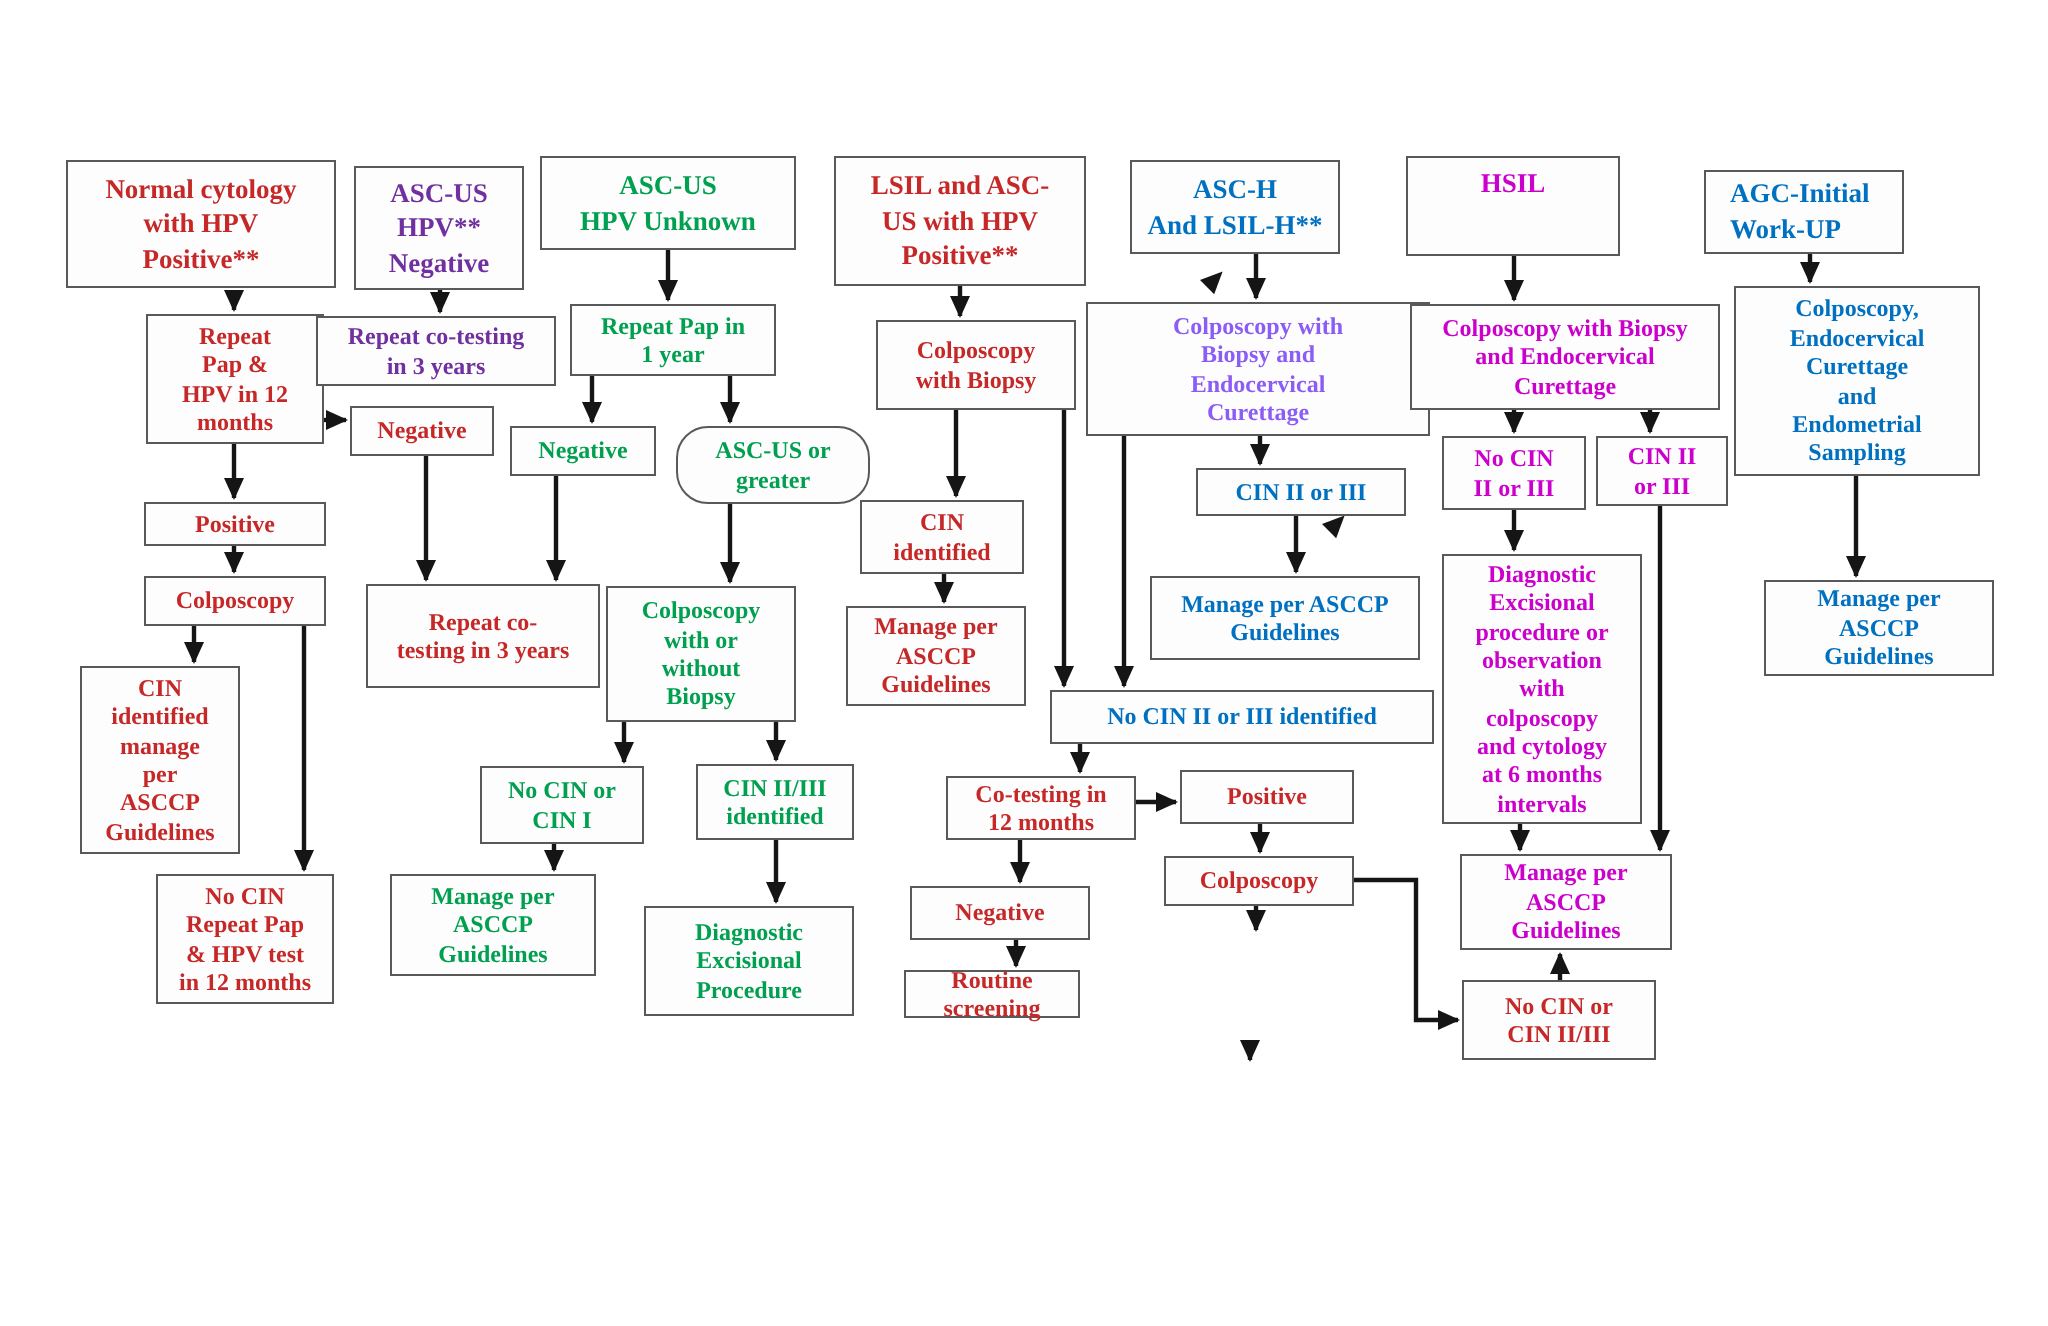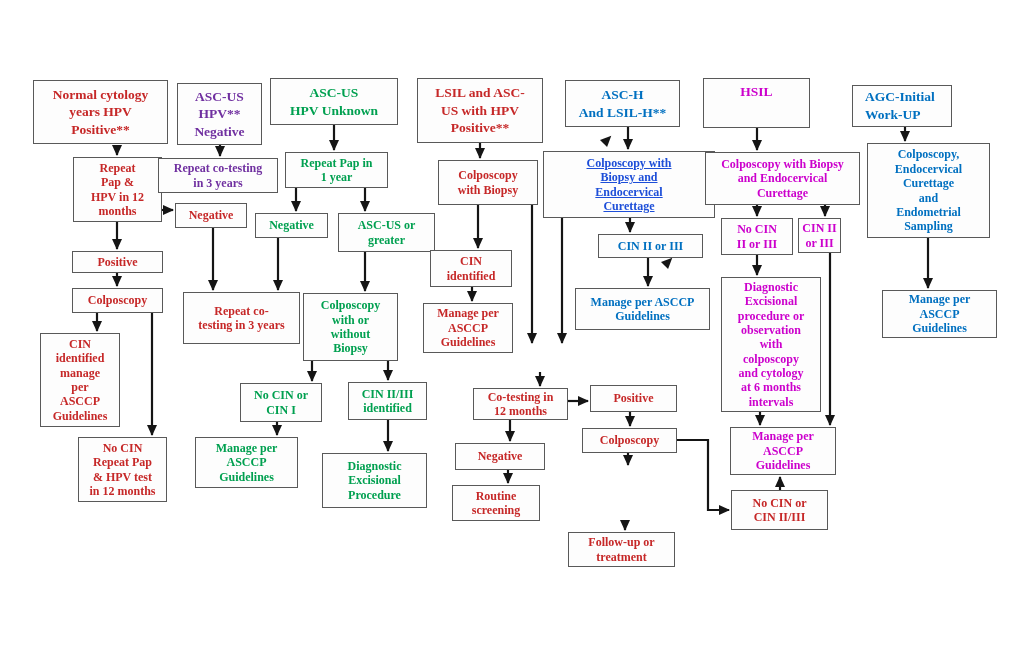--- a/index.html
+++ b/index.html
@@ -91,21 +91,21 @@
       <polyline points="825,205 825,216" marker-end="url(#ah)"></polyline>
       <polyline points="757,255 757,275" marker-end="url(#ah)"></polyline>
       <polyline points="830,253 830,425" marker-end="url(#ah)"></polyline>
       <polyline points="760,412 760,425" marker-end="url(#ah)"></polyline>
       <polyline points="905,127 905,141" marker-end="url(#ah)"></polyline>
       <polyline points="928,238 928,288" marker-end="url(#ah)"></polyline>
       <path class="stray" d="M0,0 L11,5 L0,10 z" transform="translate(600,140) rotate(-45)"></path>
       <path class="stray" d="M0,0 L11,5 L0,10 z" transform="translate(661,262) rotate(-45)"></path>
     </svg>
 <div class="node header" style="left: 33px; top: 80px; width: 135px; height: 64px; color: rgb(198, 40, 40);">Normal cytology
-years HPV
+with HPV
 Positive**</div>
     <div class="node" style="left: 73px; top: 157px; width: 89px; height: 65px; color: rgb(198, 40, 40);">Repeat
 Pap &amp;
 HPV in 12
 months</div>
     <div class="node" style="left: 72px; top: 251px; width: 91px; height: 22px; color: rgb(198, 40, 40);">Positive</div>
     <div class="node" style="left: 72px; top: 288px; width: 91px; height: 25px; color: rgb(198, 40, 40);">Colposcopy</div>
     <div class="node" style="left: 40px; top: 333px; width: 80px; height: 94px; color: rgb(198, 40, 40);">CIN
 identified
 manage
@@ -122,21 +122,21 @@
     <div class="node" style="left: 158px; top: 158px; width: 120px; height: 35px; color: rgb(112, 48, 160);">Repeat co-testing
 in 3 years</div>
     <div class="node" style="left: 175px; top: 203px; width: 72px; height: 25px; color: rgb(198, 40, 40);">Negative</div>
     <div class="node" style="left: 183px; top: 292px; width: 117px; height: 52px; color: rgb(198, 40, 40);">Repeat co-
 testing in 3 years</div>
     <div class="node header" style="left: 270px; top: 78px; width: 128px; height: 47px; color: rgb(0, 160, 80);">ASC-US
 HPV Unknown</div>
     <div class="node" style="left: 285px; top: 152px; width: 103px; height: 36px; color: rgb(0, 160, 80);">Repeat Pap in
 1 year</div>
     <div class="node" style="left: 255px; top: 213px; width: 73px; height: 25px; color: rgb(0, 160, 80);">Negative</div>
-    <div class="node" style="left: 338px; top: 213px; width: 97px; height: 39px; color: rgb(0, 160, 80);">ASC-US or
+    <div class="node" style="left: 338px; top: 213px; width: 97px; height: 39px; color: rgb(0, 160, 80); border-radius: 16px;">ASC-US or
 greater</div>
     <div class="node" style="left: 303px; top: 293px; width: 95px; height: 68px; color: rgb(0, 160, 80);">Colposcopy
 with or
 without
 Biopsy</div>
     <div class="node" style="left: 240px; top: 383px; width: 82px; height: 39px; color: rgb(0, 160, 80);">No CIN  or
 CIN I</div>
     <div class="node" style="left: 348px; top: 382px; width: 79px; height: 38px; color: rgb(0, 160, 80);">CIN II/III
 identified</div>
     <div class="node" style="left: 195px; top: 437px; width: 103px; height: 51px; color: rgb(0, 160, 80);">Manage per
@@ -148,45 +148,44 @@
     <div class="node header" style="left: 417px; top: 78px; width: 126px; height: 65px; color: rgb(198, 40, 40);">LSIL and ASC-
 US with HPV
 Positive**</div>
     <div class="node" style="left: 438px; top: 160px; width: 100px; height: 45px; color: rgb(198, 40, 40);">Colposcopy
 with Biopsy</div>
     <div class="node" style="left: 430px; top: 250px; width: 82px; height: 37px; color: rgb(198, 40, 40);">CIN
 identified</div>
     <div class="node" style="left: 423px; top: 303px; width: 90px; height: 50px; color: rgb(198, 40, 40);">Manage per
 ASCCP
 Guidelines</div>
-    <div class="node header" style="left: 565px; top: 80px; width: 115px; height: 47px; color: rgb(0, 112, 192);">ASC-H
+    <div class="node header" style="left: 565px; top: 80px; width: 105px; height: 47px; color: rgb(0, 112, 192);">ASC-H
 And LSIL-H**</div>
-    <div class="node" style="left: 543px; top: 151px; width: 172px; height: 67px; color: #1d4ed8; text-decoration: underline;">Colposcopy with
+    <div class="node" style="left: 543px; top: 151px; width: 172px; height: 67px; color: #8b5cf6;">Colposcopy with
 Biopsy and
 Endocervical
 Curettage</div>
     <div class="node" style="left: 598px; top: 234px; width: 105px; height: 24px; color: rgb(0, 112, 192);">CIN II or III</div>
     <div class="node" style="left: 575px; top: 288px; width: 135px; height: 42px; color: rgb(0, 112, 192);">Manage per ASCCP
 Guidelines</div>
+    <div class="node" style="left: 525px; top: 345px; width: 192px; height: 27px; color: rgb(0, 112, 192);">No CIN II or III identified</div>
     <div class="node" style="left: 473px; top: 388px; width: 95px; height: 32px; color: rgb(198, 40, 40);">Co-testing in
 12 months</div>
     <div class="node" style="left: 590px; top: 385px; width: 87px; height: 27px; color: rgb(198, 40, 40);">Positive</div>
     <div class="node" style="left: 455px; top: 443px; width: 90px; height: 27px; color: rgb(198, 40, 40);">Negative</div>
-    <div class="node" style="left: 452px; top: 485px; width: 88px; height: 36px; color: rgb(198, 40, 40);">Routine
+    <div class="node" style="left: 452px; top: 485px; width: 88px; height: 24px; color: rgb(198, 40, 40);">Routine
 screening</div>
     <div class="node" style="left: 582px; top: 428px; width: 95px; height: 25px; color: rgb(198, 40, 40);">Colposcopy</div>
-    <div class="node" style="left: 568px; top: 532px; width: 107px; height: 35px; color: rgb(198, 40, 40);">Follow-up or
-treatment</div>
     <div class="node header vtop" style="left: 703px; top: 78px; width: 107px; height: 50px; color: rgb(204, 0, 204);">HSIL</div>
     <div class="node" style="left: 705px; top: 152px; width: 155px; height: 53px; color: rgb(204, 0, 204);">Colposcopy with Biopsy
 and Endocervical
 Curettage</div>
     <div class="node" style="left: 721px; top: 218px; width: 72px; height: 37px; color: rgb(204, 0, 204);">No CIN
 II or III</div>
-    <div class="node" style="left: 798px; top: 218px; width: 43px; height: 35px; color: rgb(204, 0, 204); text-align: center;">CIN II
+    <div class="node" style="left: 798px; top: 218px; width: 66px; height: 35px; color: rgb(204, 0, 204); text-align: center;">CIN II
 or III</div>
     <div class="node" style="left: 721px; top: 277px; width: 100px; height: 135px; color: rgb(204, 0, 204);">Diagnostic
 Excisional
 procedure or
 observation
 with
 colposcopy
 and cytology
 at 6 months
 intervals</div>

